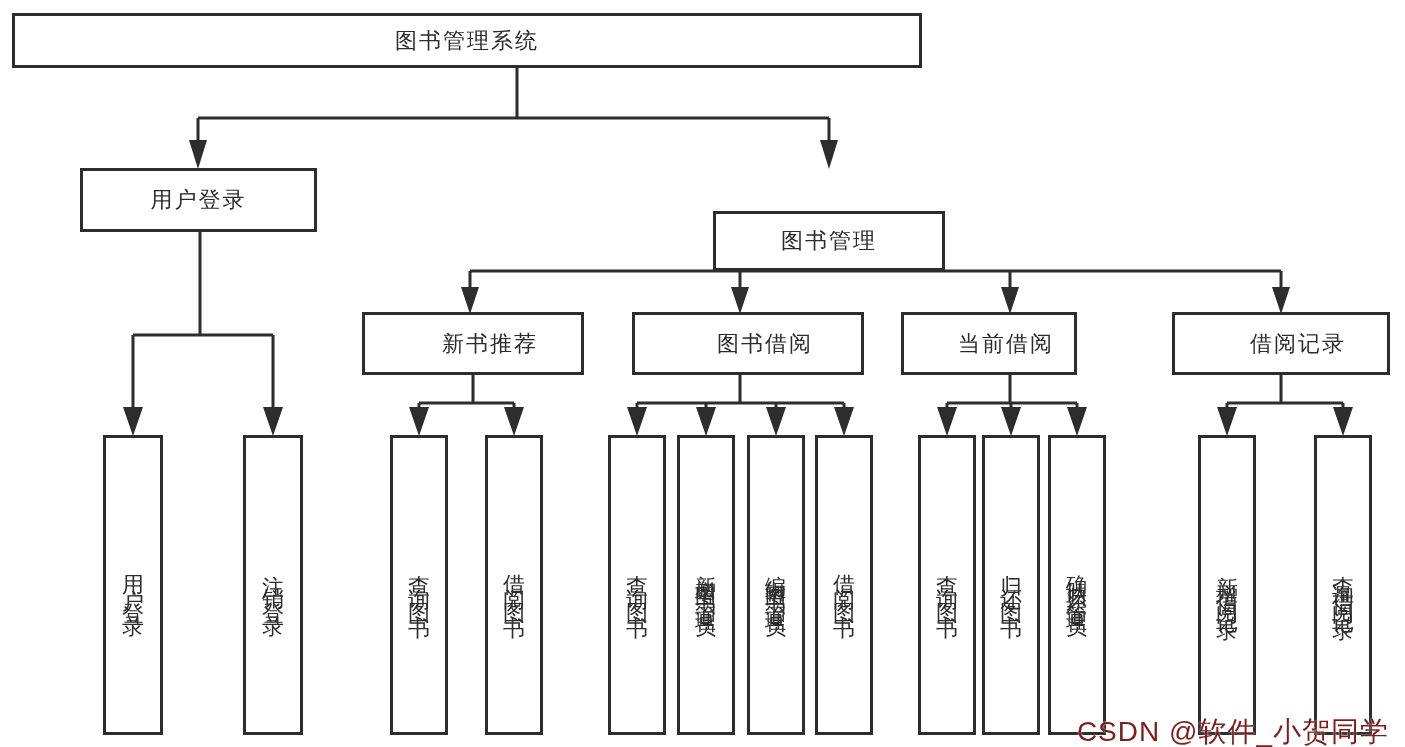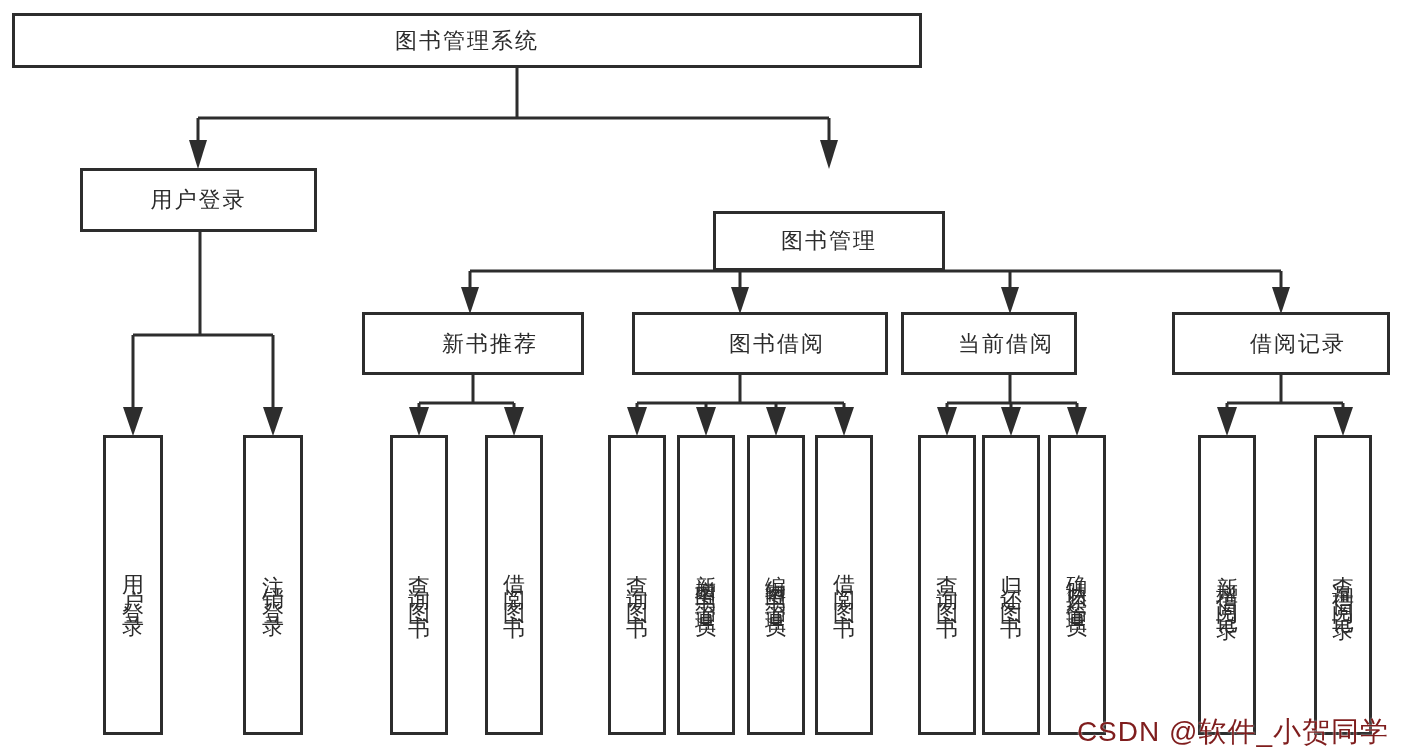--- a/index.html
+++ b/index.html
@@ -83,21 +83,21 @@
   <div class="box branch1">
     <span class="hlabel">用户登录</span>
   </div>
   <div class="box branch2">
     <span class="hlabel">图书管理</span>
   </div>
 
   <div class="box mod" style="left:362px;width:222px;">
     <span class="hlabel">新书推荐</span>
   </div>
-  <div class="box mod" style="left:632px;width:256px;">
+  <div class="box mod" style="left:632px;width:232px;">
     <span class="hlabel">图书借阅</span>
   </div>
   <div class="box mod" style="left:901px;width:176px;">
     <span class="hlabel">当前借阅</span>
   </div>
   <div class="box mod" style="left:1172px;width:218px;">
     <span class="hlabel">借阅记录</span>
   </div>
 
   <div class="box vbox v-short" style="left:103px;width:60px;">

